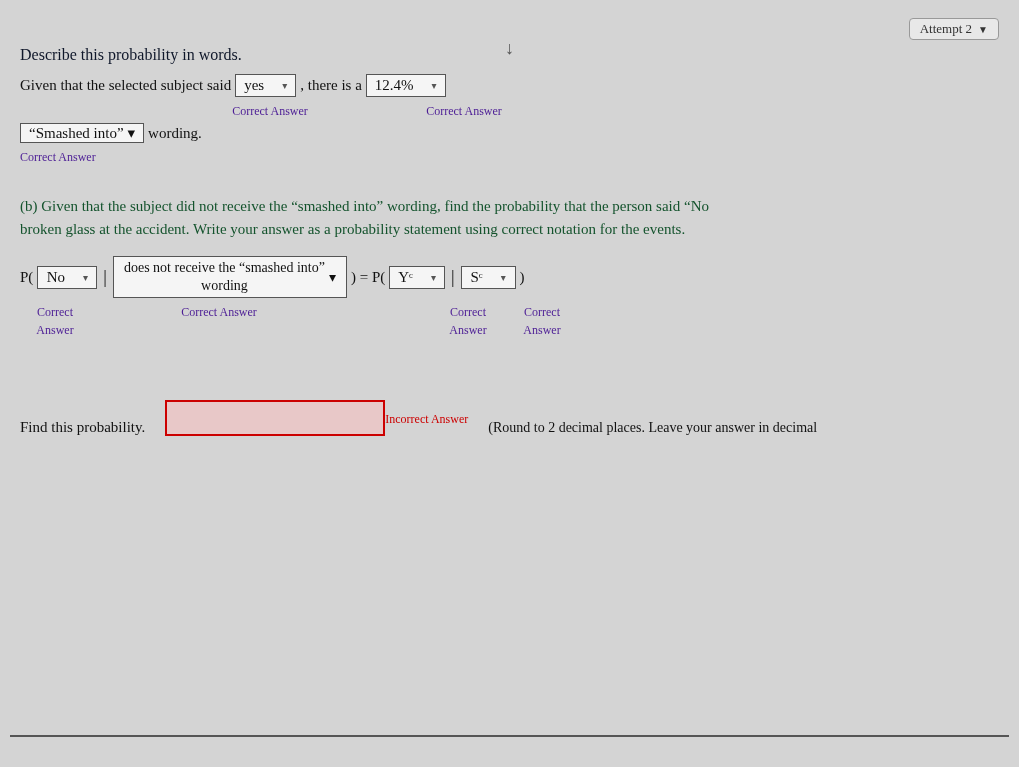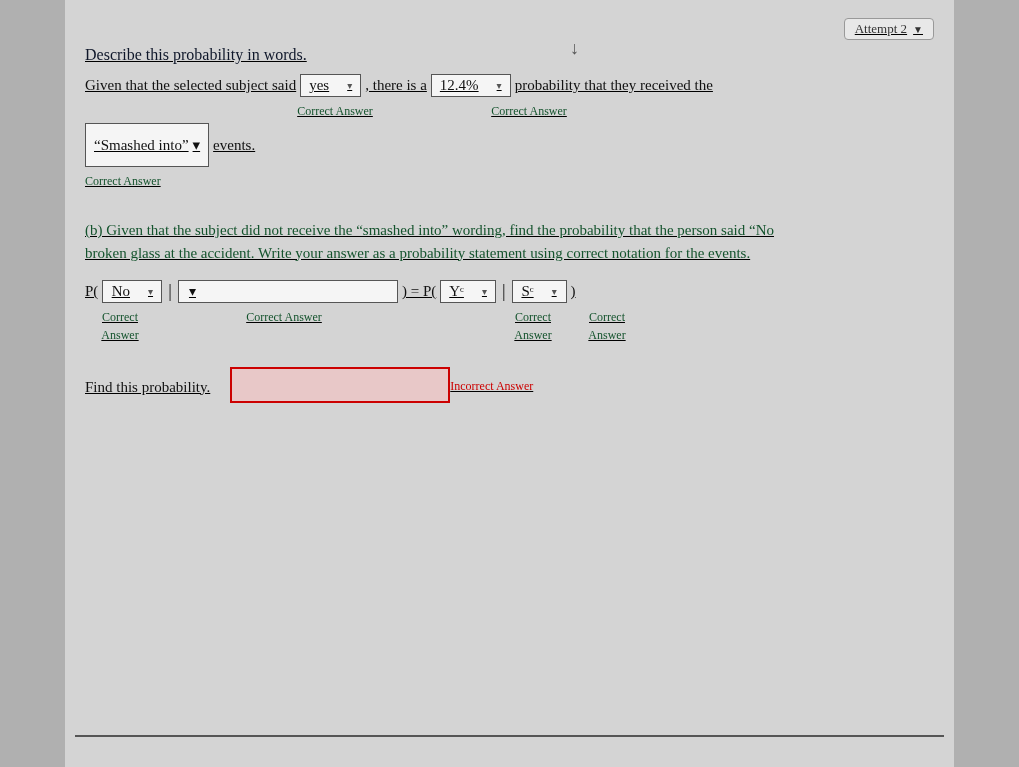--- a/index.html
+++ b/index.html
@@ -10,25 +10,24 @@
       width: 1019px;
       min-height: 767px;
       display: flex;
       align-items: flex-start;
       justify-content: center;
       padding: 0;
     }
 
     .page {
       background: #d4d4d4;
-      width: 889px;
+      width: 1019px;
       min-height: 767px;
       padding: 18px 20px 20px 20px;
       position: relative;
-      text-decoration: underline;
     }
 
     .top-bar {
       display: flex;
       justify-content: flex-end;
       margin-bottom: 6px;
     }
 
     .attempt-badge {
       background: #e8e8e8;
@@ -89,35 +88,35 @@
       justify-content: center;
     }
 
     .dropdown-control .arrow {
       font-size: 10px;
       color: #555;
     }
 
     .correct-answer-label {
       font-size: 12px;
-      color: #14532d;
+      color: #4c1d95;
       margin-top: 16px;
       text-align: center;
     }
 
     .input-box-wrap {
       display: inline-flex;
       flex-direction: column;
       align-items: center;
     }
 
     .smashed-into-box {
       border: 1px solid #555;
       background: #f5f5f5;
-      padding: 12px 8px;
+      padding: 0 8px;
       font-size: 15px;
       font-family: inherit;
       display: flex;
       align-items: center;
       gap: 4px;
       cursor: pointer;
     }
 
     
     .part-b {
@@ -155,23 +154,23 @@
       cursor: pointer;
       display: flex;
       align-items: center;
       gap: 4px;
       min-width: 220px;
       justify-content: space-between;
     }
 
     
     .find-probability-section {
-      margin-top: 24px;
-      display: flex;
-      align-items: center;
+      margin-top: 62px;
+      display: flex;
+      align-items: flex-end;
       gap: 20px;
     }
 
     .find-prob-label {
       font-size: 15px;
       color: #111;
       padding-top: 4px;
     }
 
     .find-prob-input-wrap {
@@ -259,40 +258,39 @@
 
       <span>, there is a</span>
 
       <div class="dropdown-box">
         <div class="dropdown-control">
           <span>12.4%</span>
           <span class="arrow">▾</span>
         </div>
       </div>
 
-      <span>probability that they received the</span>
     </div>
 
     <div style="display:flex; gap:4px; margin-left:210px; margin-bottom:4px;">
       <div style="width:80px; text-align:center;">
         <span class="correct-answer-label">Correct Answer</span>
       </div>
       <div style="width:200px; text-align:center; margin-left:50px;">
         <span class="correct-answer-label">Correct Answer</span>
       </div>
     </div>
 
     <div class="sentence-row">
       <div class="dropdown-box">
         <div class="smashed-into-box">
           <span>“Smashed into”</span>
           <span class="arrow">▾</span>
         </div>
       </div>
-      <span>events.</span>
+      <span>wording.</span>
     </div>
 
     <div style="margin-left:0px; margin-top:2px;">
       <span class="correct-answer-label">Correct Answer</span>
     </div>
 
   </div>
 
   <div class="part-b">
 
@@ -309,20 +307,24 @@
         <div class="dropdown-control" style="min-width:60px;">
           <span>No</span>
           <span class="arrow">▾</span>
         </div>
       </div>
 
       <span class="pipe-char">|</span>
 
       <div class="input-box-wrap">
         <div class="does-not-receive-box">
+          <div style="text-align:center; line-height:1.3;">
+            <div>does not receive the “smashed into”</div>
+            <div>wording</div>
+          </div>
           <span class="arrow">▾</span>
         </div>
       </div>
 
       <span class="p-notation">) = P(</span>
 
       <div class="no-dropdown-wrap">
         <div class="dropdown-control" style="min-width:55px;">
           <span>Yᶜ</span>
           <span class="arrow">▾</span>
@@ -361,18 +363,19 @@
 
   <div class="find-probability-section">
 
     <span class="find-prob-label">Find this probability.</span>
 
     <div class="find-prob-input-wrap">
       <input class="find-prob-input" type="text" value="" style="">
       <span class="incorrect-answer-label">Incorrect Answer</span>
     </div>
 
+    <span class="round-note">(Round to 2 decimal places. Leave your answer in decimal</span>
 
   </div>
 
   <div class="bottom-line"></div>
 
 </div>
 
 </body></html>

